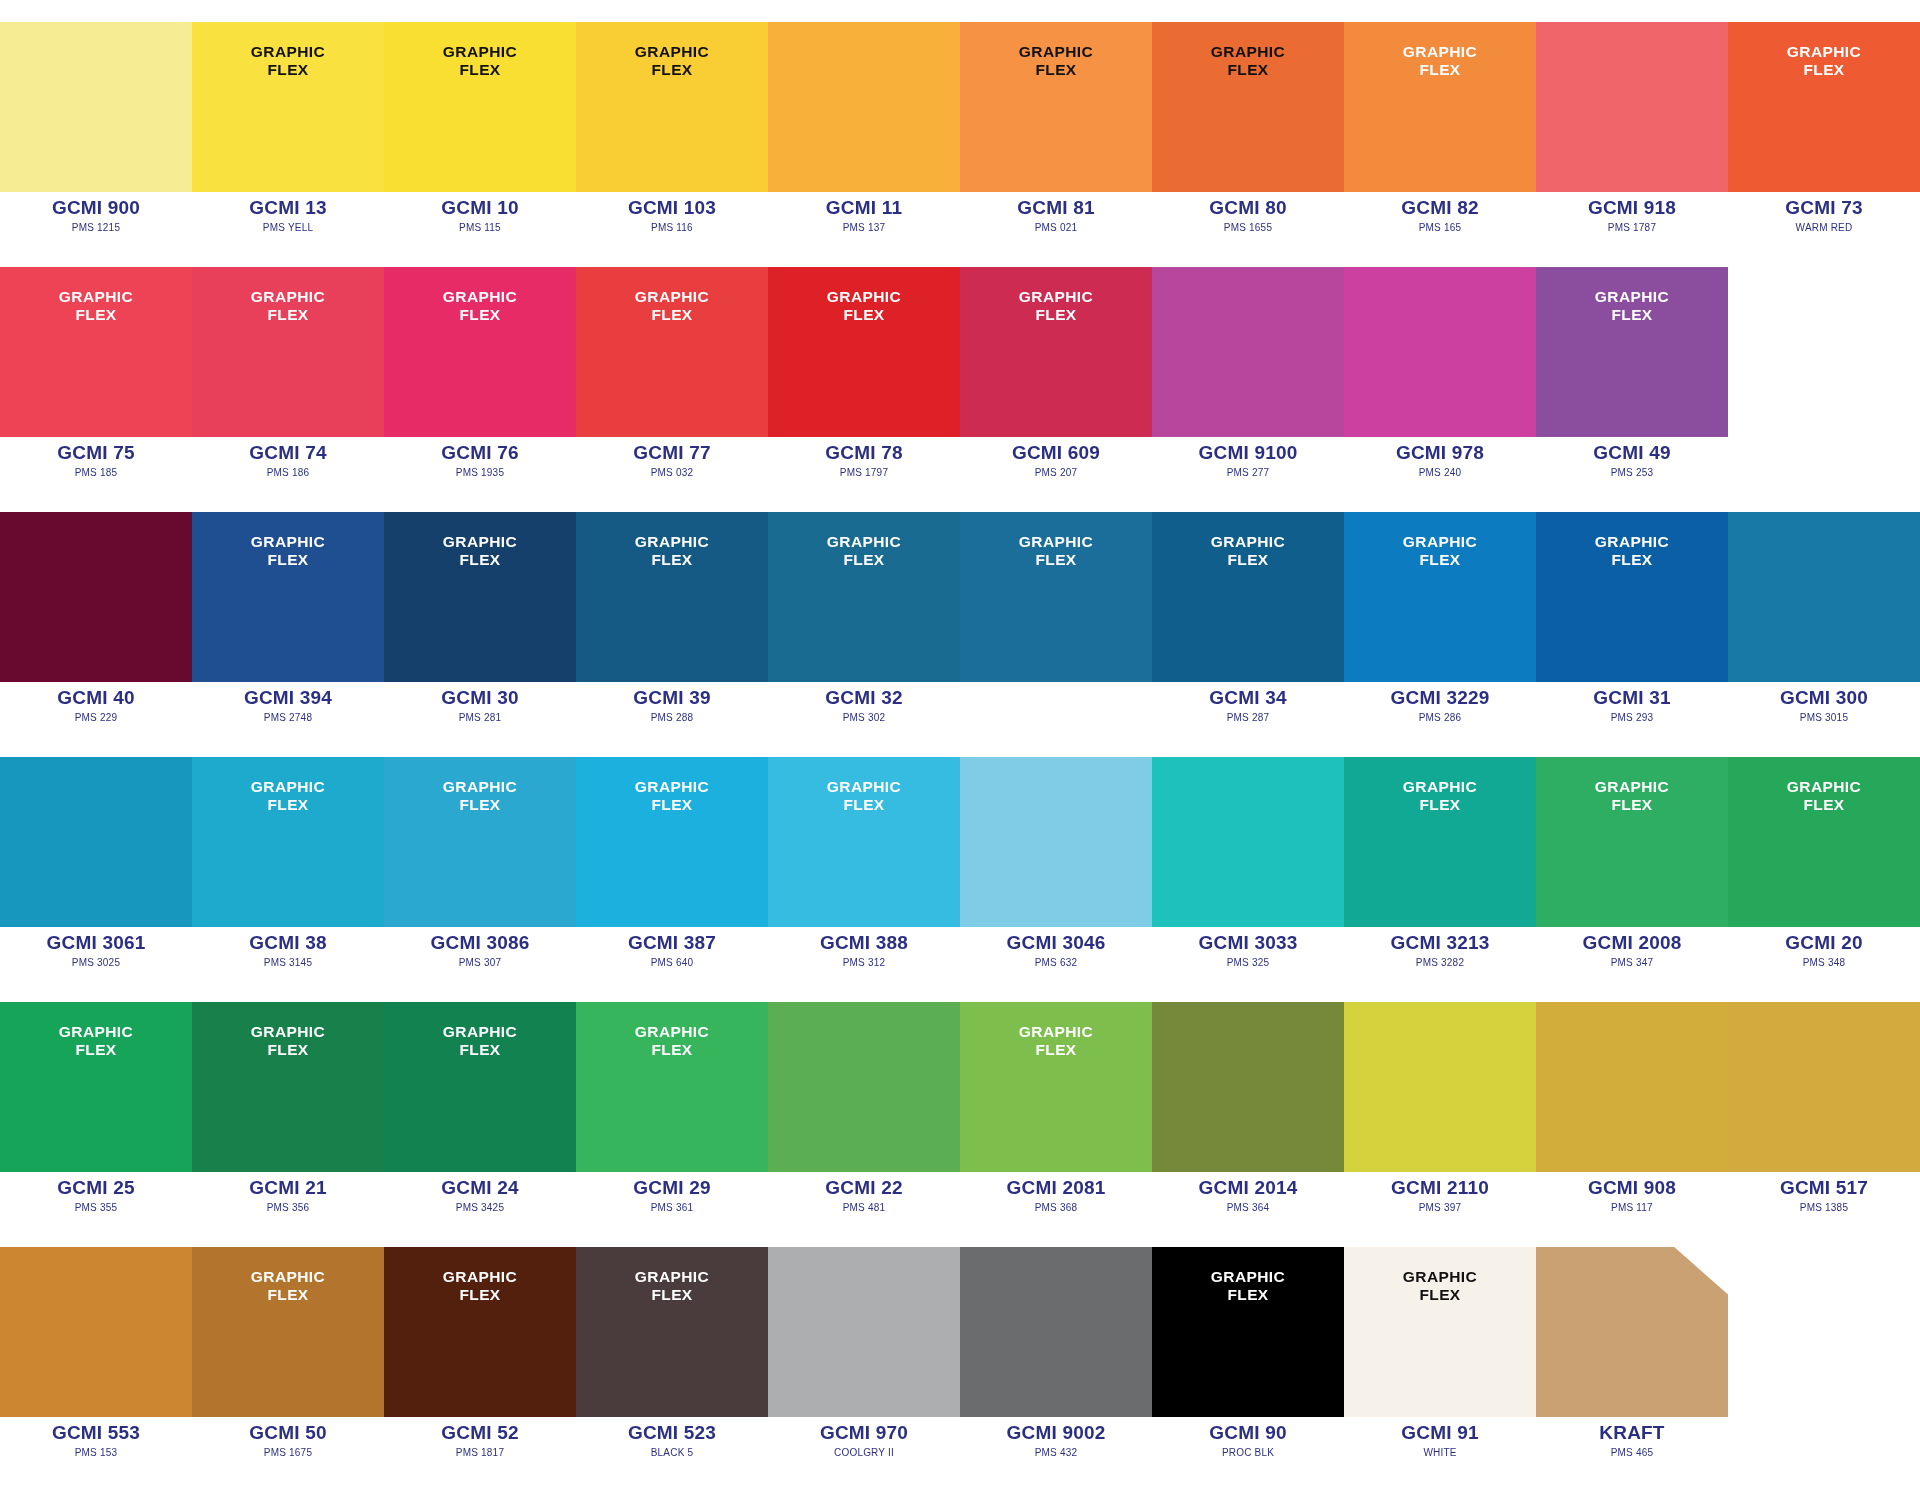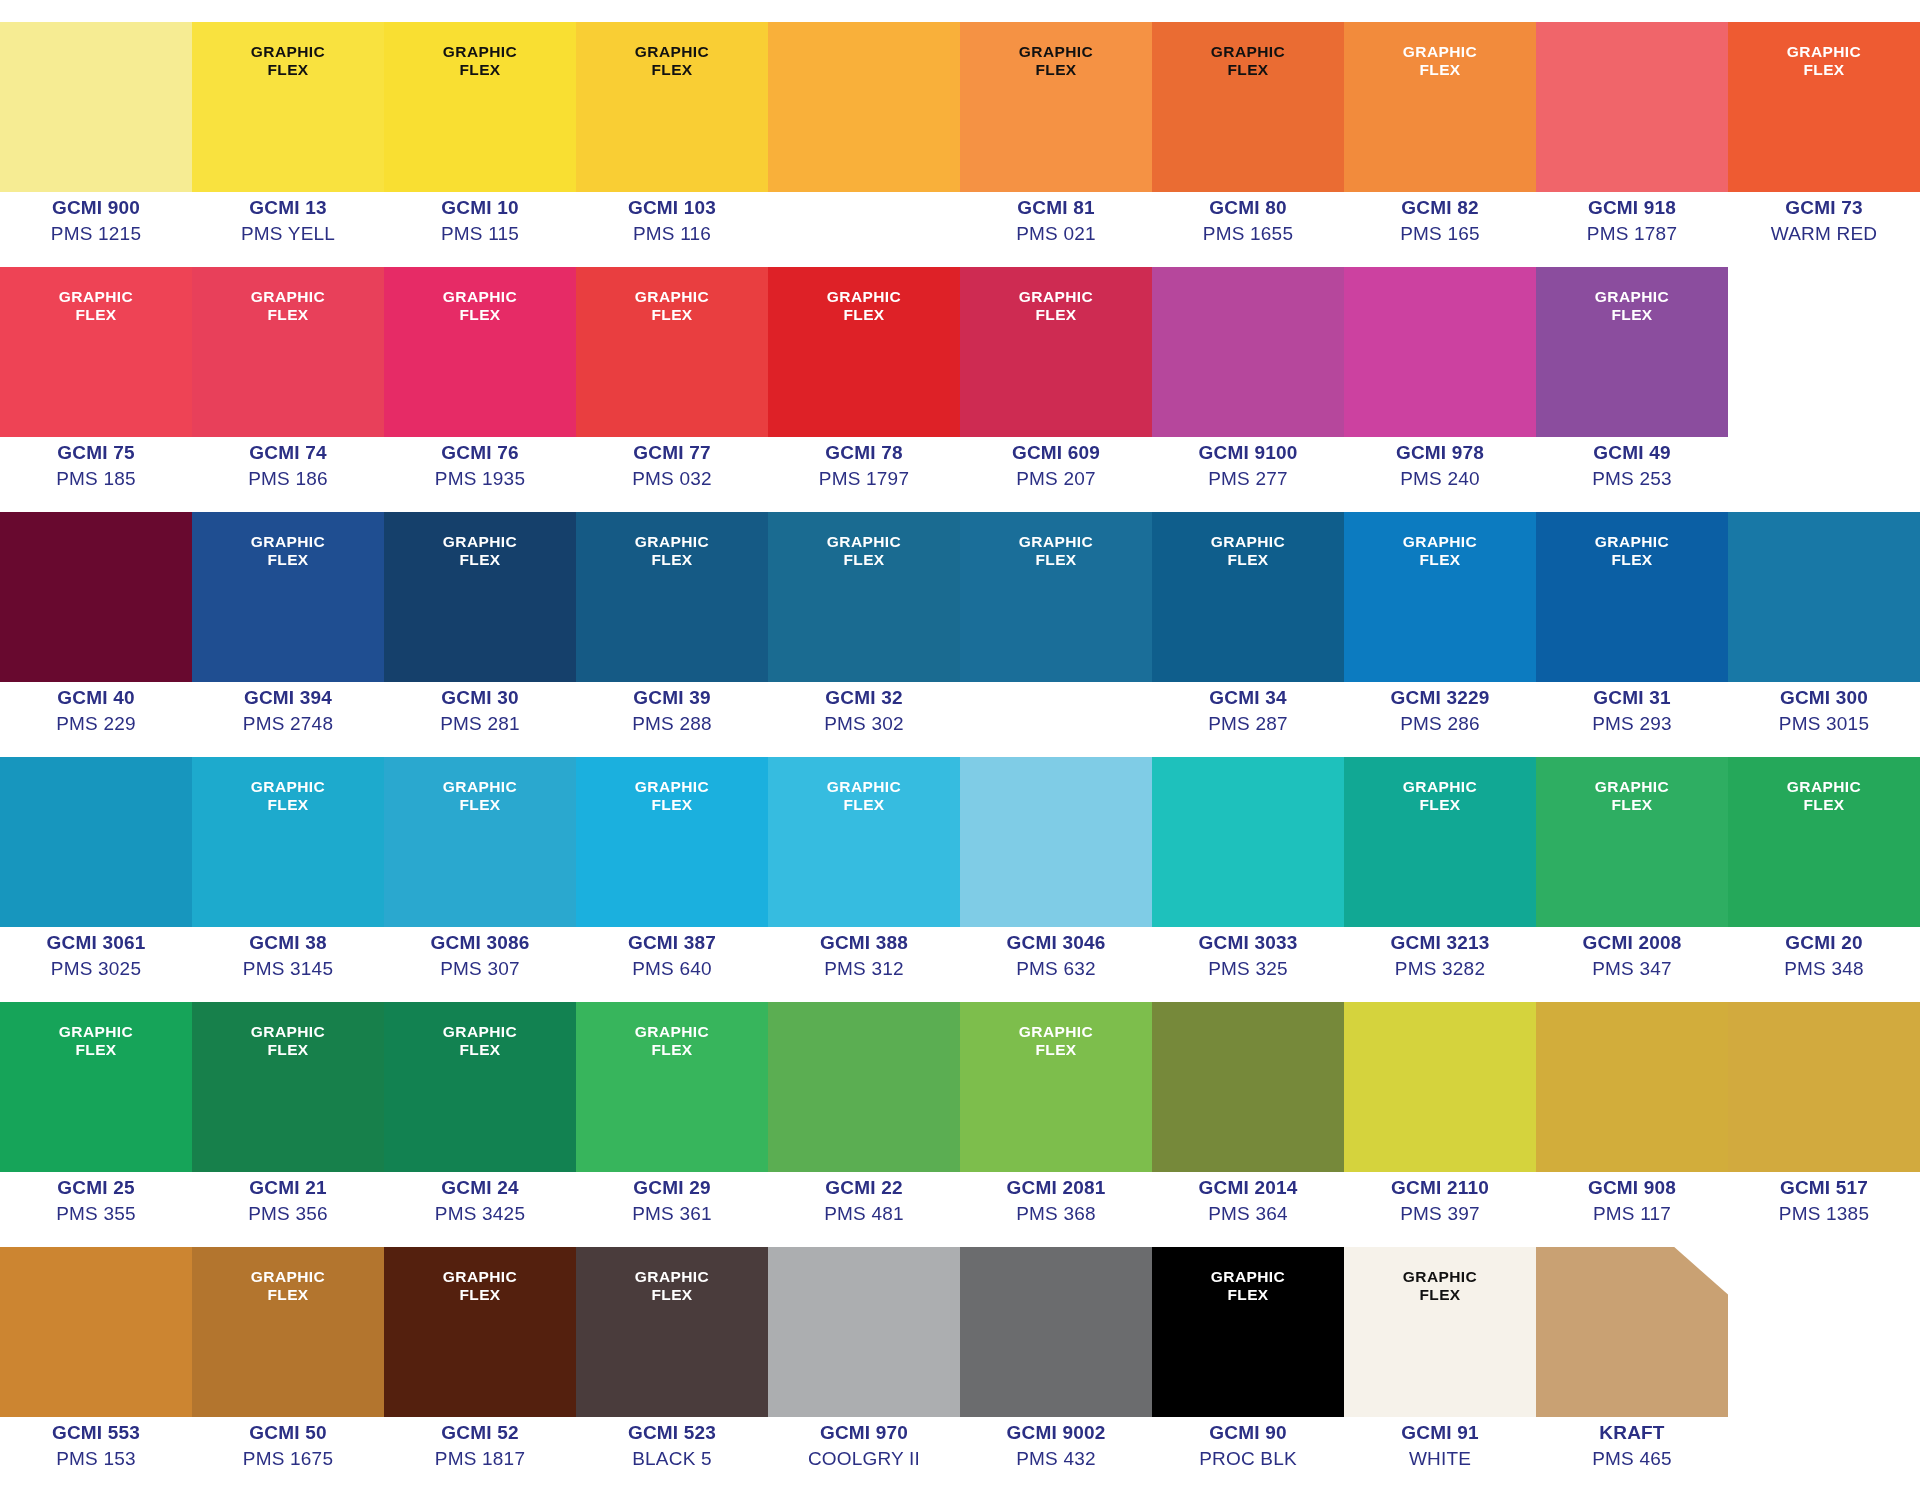--- a/index.html
+++ b/index.html
@@ -89,21 +89,21 @@
     display: block;
     font-size: 19px;
     font-weight: bold;
     color: #2b2f84;
     letter-spacing: 0.2px;
     line-height: 1.25;
   }
 
   .pms {
     display: block;
-    font-size: 19px;
+    font-size: 10px;
     font-weight: normal;
     color: #2b2f84;
     letter-spacing: 0.2px;
     line-height: 1.4;
     margin-top: 1px;
   }
   .cell.kraft .swatch {
     clip-path: polygon(0 0, 72% 0, 100% 28%, 100% 100%, 0 100%);
   }
 </style>
@@ -145,20 +145,24 @@
             <span class="flexmark flex-dark">GRAPHIC
 FLEX</span>
           </div>
           <div class="labels">
             <span class="gcmi">GCMI 103</span>
             <span class="pms">PMS 116</span>
           </div>
         </div>
         <div class="cell">
           <div class="swatch" style="background: rgb(249, 176, 58);"></div>
+          <div class="labels">
+            <span class="gcmi">GCMI 11</span>
+            <span class="pms">PMS 137</span>
+          </div>
         </div>
         <div class="cell">
           <div class="swatch" style="background: rgb(245, 146, 68);">
             <span class="flexmark flex-dark">GRAPHIC
 FLEX</span>
           </div>
           <div class="labels">
             <span class="gcmi">GCMI 81</span>
             <span class="pms">PMS 021</span>
           </div>

